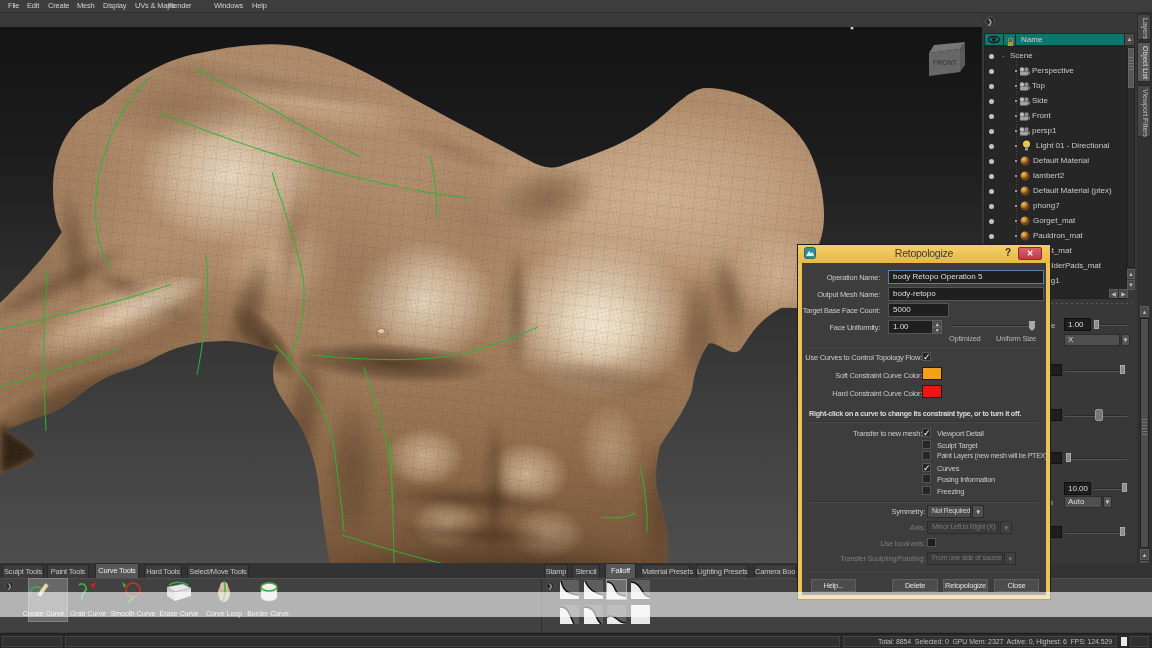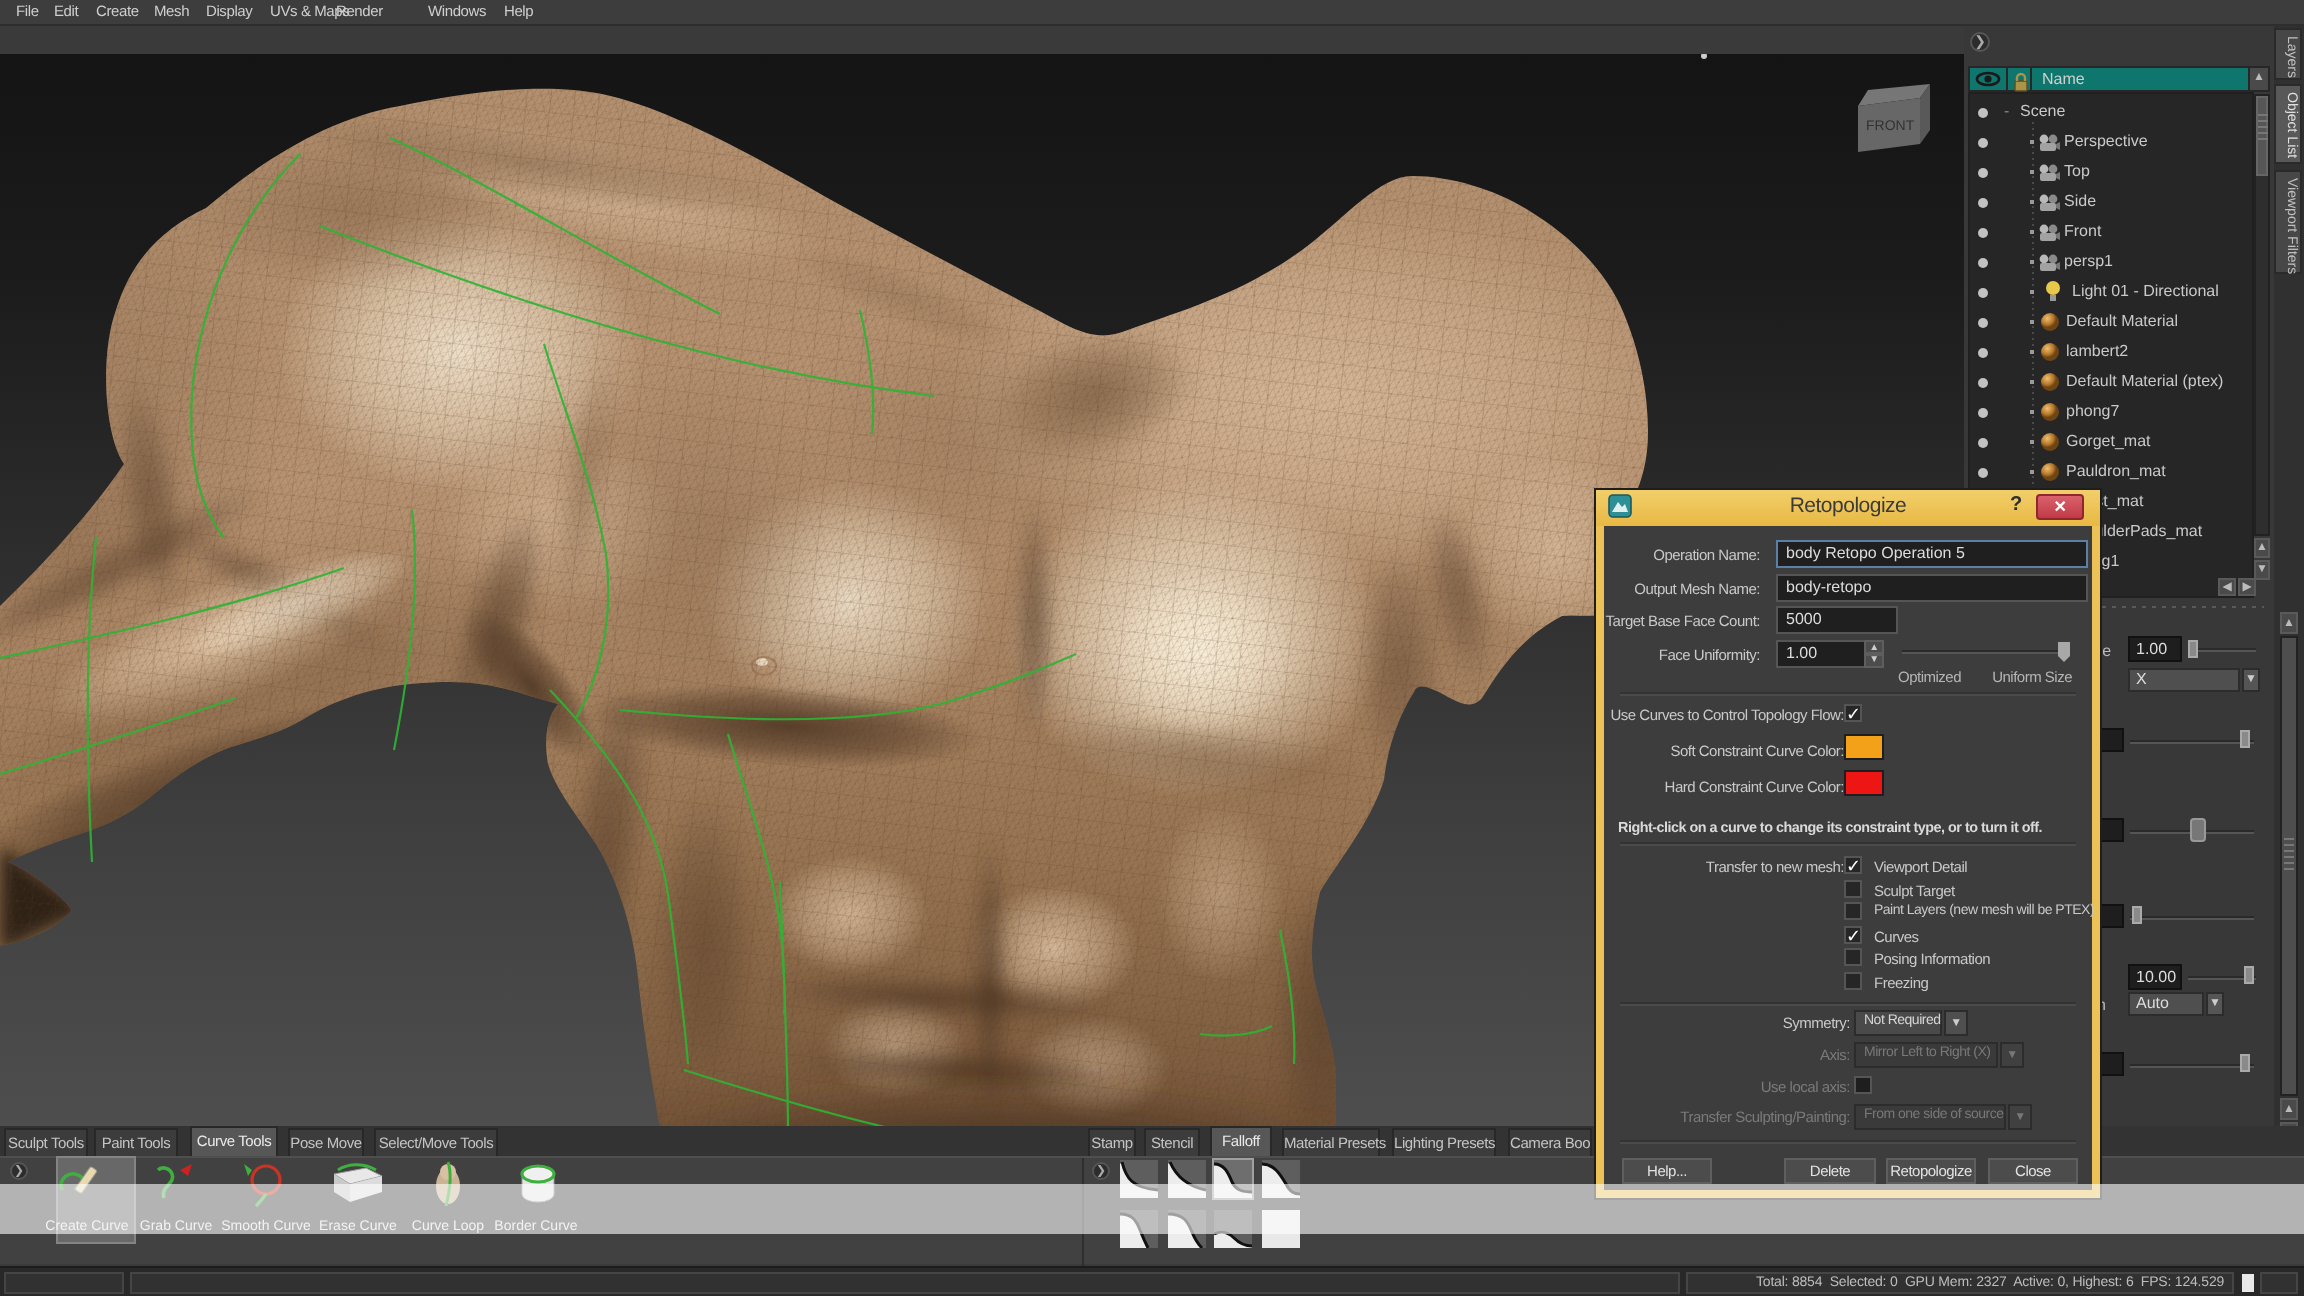--- a/index.html
+++ b/index.html
@@ -486,21 +486,21 @@
         <div style="position:absolute;left:1px;top:100px;width:5px;height:16px;background:repeating-linear-gradient(0deg,#777 0 1px,transparent 1px 3px)"></div>
       </div>
       <div style="position:absolute;left:158px;top:244px;width:9px;height:11px;background:#4a4a4a;border:1px solid #5a5a5a;color:#bbb;font-size:6px;text-align:center;line-height:10px">▲</div>
       <div style="position:absolute;left:158px;top:256px;width:9px;height:11px;background:#4a4a4a;border:1px solid #5a5a5a;color:#bbb;font-size:6px;text-align:center;line-height:10px">▼</div>
     </div>
   </div>
   <div class="abs" id="traytabs">
     <div class="ttab" style="left:2px;width:42px">Sculpt Tools</div>
     <div class="ttab" style="left:47px;width:42px">Paint Tools</div>
     <div class="ttab act" style="left:95px;width:44px">Curve Tools</div>
-    <div class="ttab" style="left:144px;width:38px">Pose Move</div>
+    <div class="ttab" style="left:144px;width:38px">Hard Tools</div>
     <div class="ttab" style="left:187px;width:62px">Select/Move Tools</div>
     <div class="ttab" style="left:544px;width:24px">Stamp</div>
     <div class="ttab" style="left:572px;width:28px">Stencil</div>
     <div class="ttab act" style="left:605px;width:31px">Falloff</div>
     <div class="ttab" style="left:641px;width:49px">Material Presets</div>
     <div class="ttab" style="left:696px;width:52px">Lighting Presets</div>
     <div class="ttab" style="left:754px;width:42px">Camera Boo</div>
   </div>
   <div class="abs" id="tray">
     <div style="position:absolute;left:5px;top:2px;width:9px;height:9px;border-radius:50%;background:#2c2c2c;border:1px solid #555;color:#aaa;font-size:6px;text-align:center;line-height:8px">❯</div>

